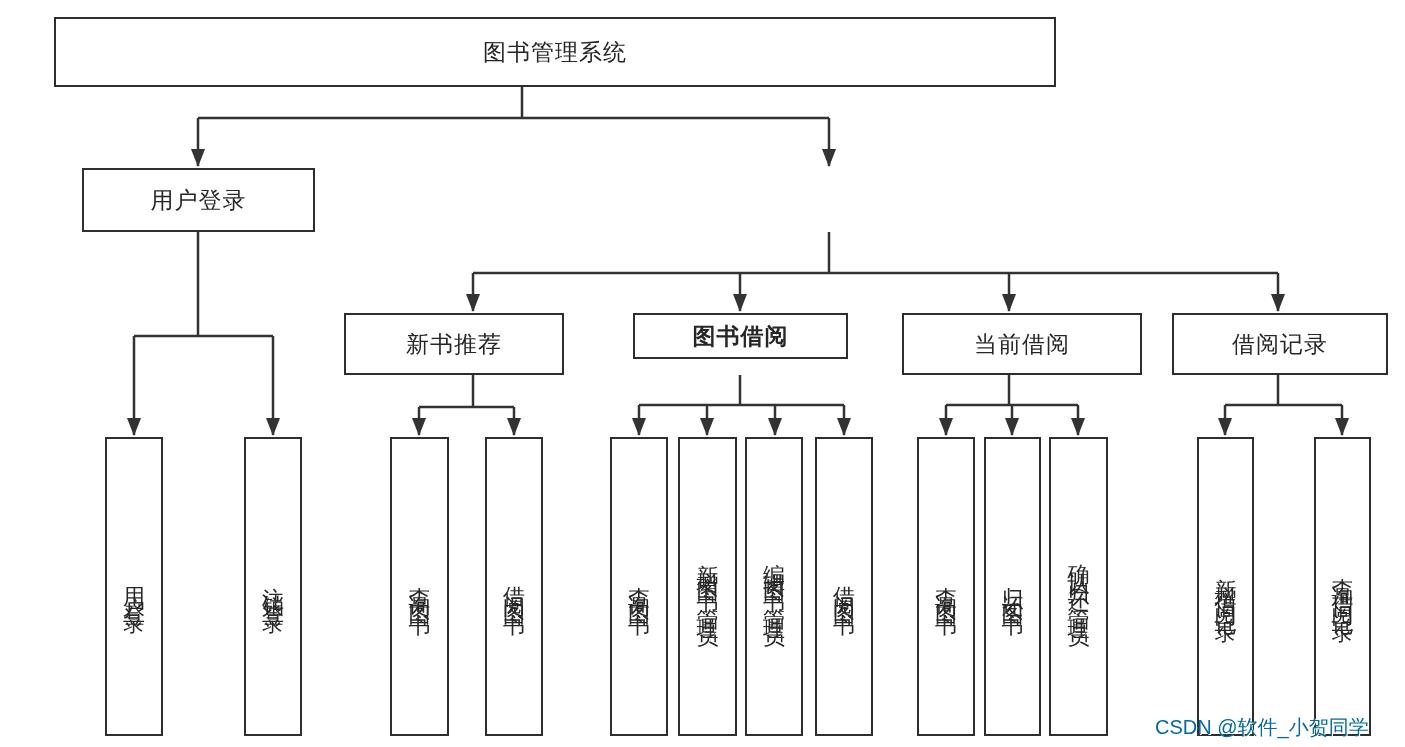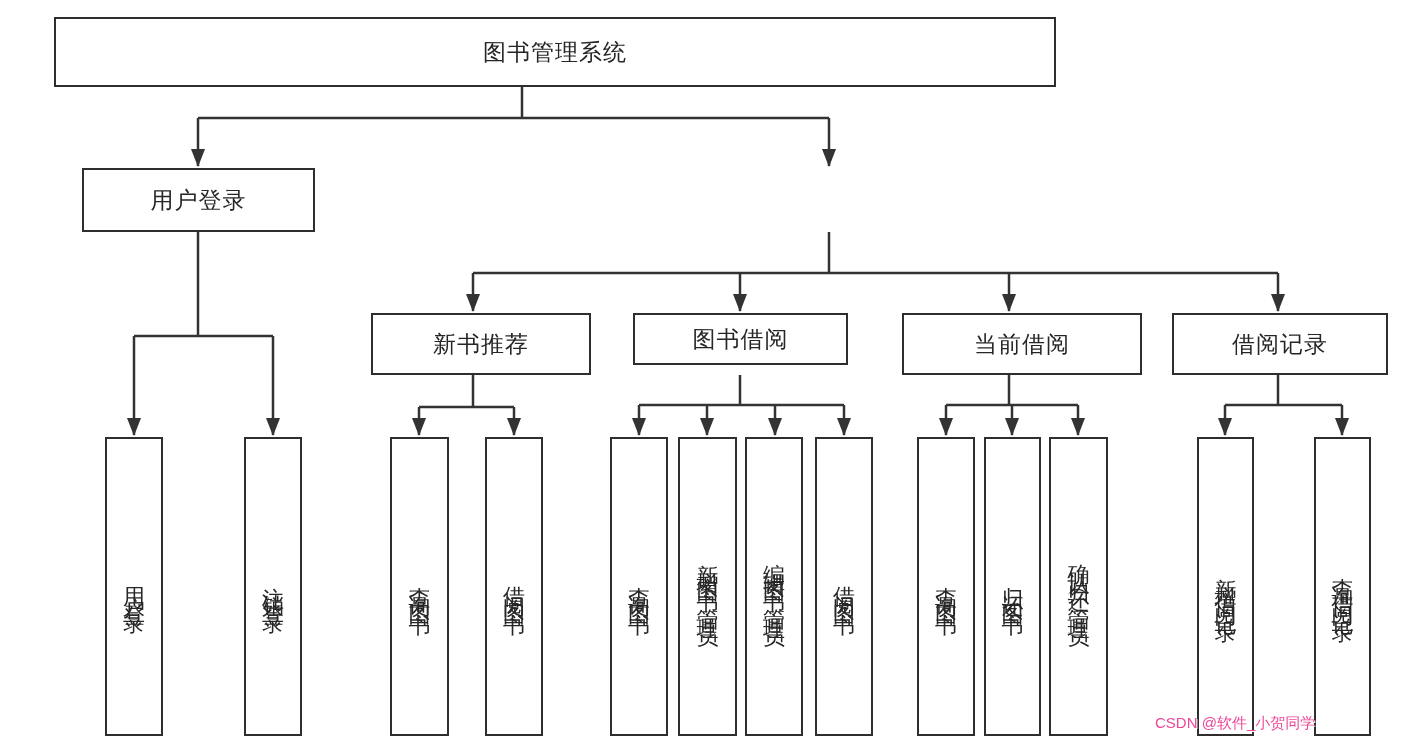--- a/index.html
+++ b/index.html
@@ -24,22 +24,22 @@
     writing-mode:vertical-rl;
     text-orientation:mixed;
     font-size:22px;
     letter-spacing:9px;
     line-height:1;
     color:#262626;
   }
   .watermark{
     position:absolute;
     left:1155px;top:714px;
-    font-size:15px;
-    color:#ec4899;
+    font-size:20px;
+    color:#0369a1;
     text-shadow:1px 1px 0 #ffffff;
     white-space:nowrap;
     z-index:5;
   }
 </style>
 </head>
 <body>
 
 <div class="canvas">
 
@@ -90,22 +90,22 @@
       <path d="M1225 405 L1342 405"></path>
       <path d="M1225 405 L1225 435" marker-end="url(#arw)"></path>
       <path d="M1342 405 L1342 435" marker-end="url(#arw)"></path>
     </g>
   </svg>
 
   <div class="node h-box" style="left:21px;top:17px;width:1002px;height:70px;margin-left:33px;">图书管理系统</div>
 
   <div class="node h-box" style="left:82px;top:168px;width:233px;height:64px;">用户登录</div>
 
-  <div class="node h-box" style="left:371px;top:313px;width:220px;height:62px;">新书推荐</div>
-  <div class="node h-box" style="left:633px;top:313px;width:215px;height:52px;">图书借阅</div>
+  <div class="node h-box" style="left:344px;top:313px;width:220px;height:62px;">新书推荐</div>
+  <div class="node h-box" style="left:633px;top:313px;width:215px;height:46px;font-weight:bold;">图书借阅</div>
   <div class="node h-box" style="left:902px;top:313px;width:240px;height:62px;">当前借阅</div>
   <div class="node h-box" style="left:1172px;top:313px;width:216px;height:62px;">借阅记录</div>
 
   <div class="node v-box" style="left:105px;top:437px;width:58px;height:299px;">
     <span>用户登录</span>
   </div>
   <div class="node v-box" style="left:244px;top:437px;width:58px;height:299px;">
     <span>注销登录</span>
   </div>
 

